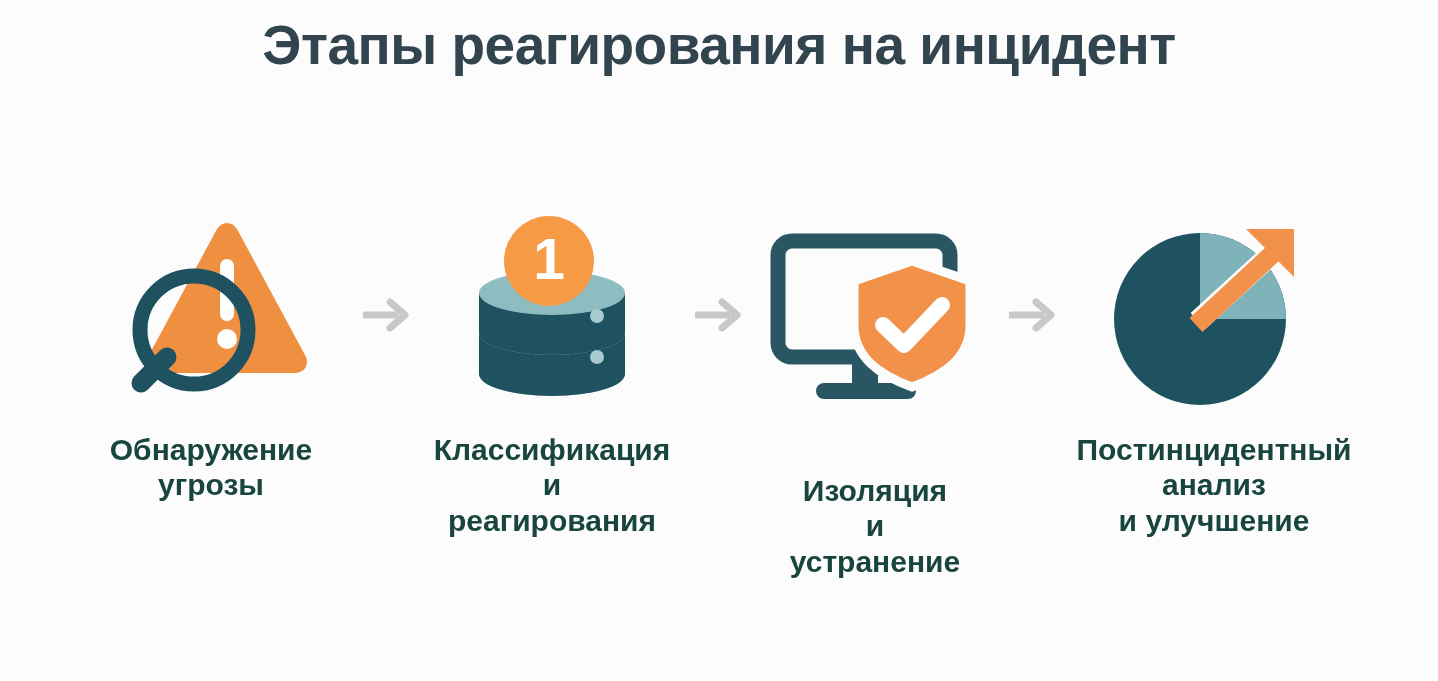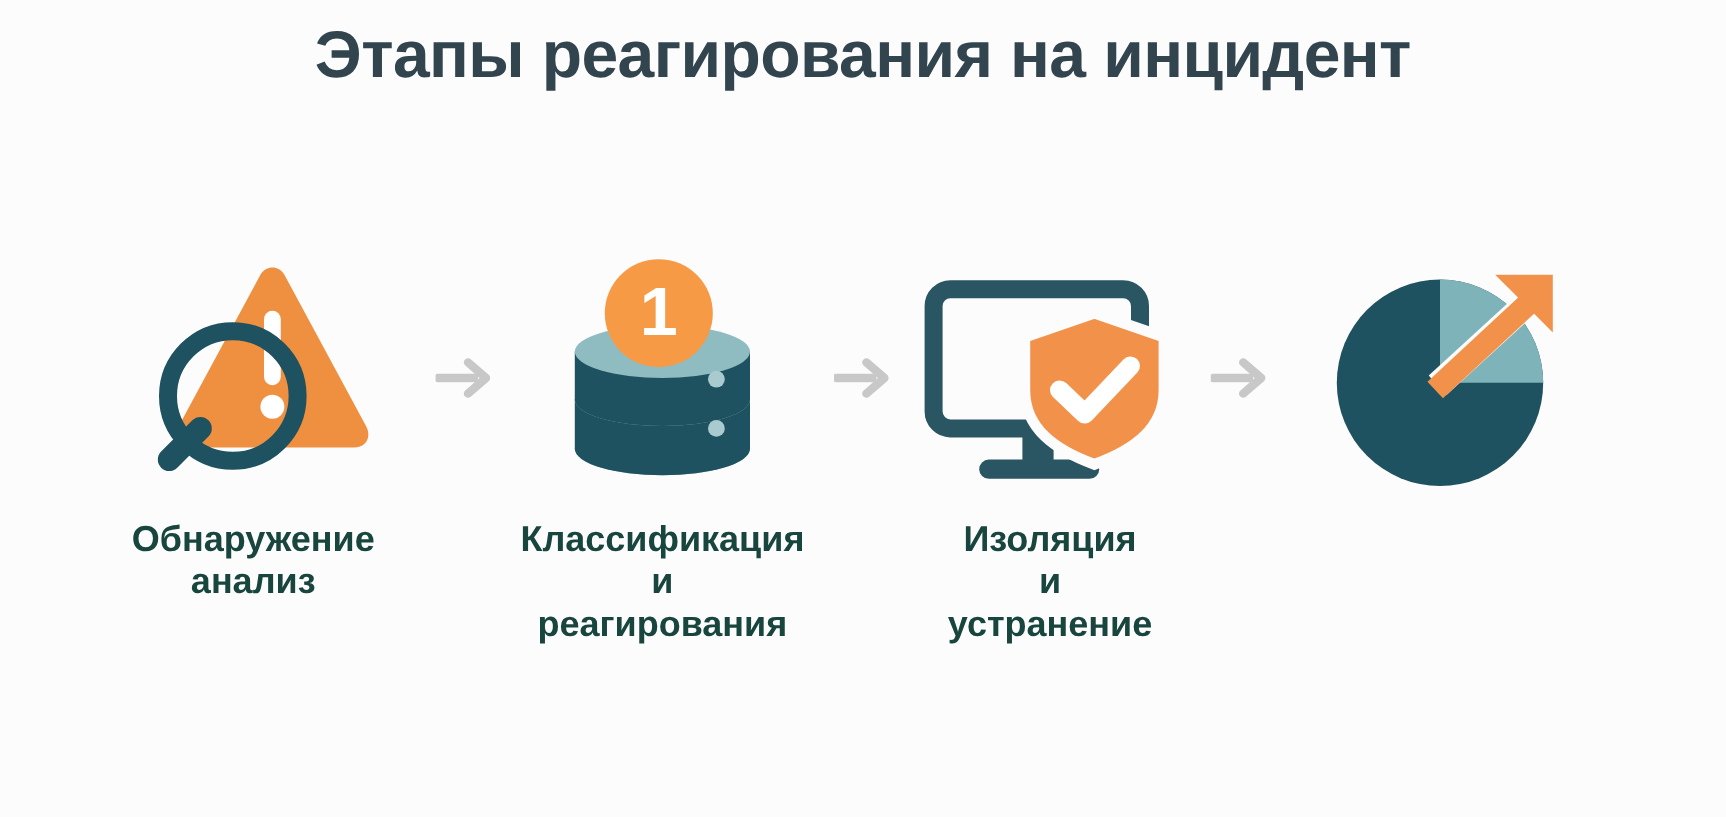--- a/index.html
+++ b/index.html
@@ -90,21 +90,21 @@
     display: flex;
     align-items: center;
     justify-content: center;
     flex: 0 0 auto;
   }
   .connector svg { display: block; }
 
   
   .stage-1 { width: 286px; margin-left: -6px; }
   .stage-2 { width: 268px; }
-  .stage-3 { width: 250px; }
+  .stage-3 { width: 250px; gap: 41px; }
   .stage-4 { width: 300px; }
 </style>
 </head>
 <body>
 
 <div class="infographic">
 
   <div class="title">Этапы реагирования на инцидент</div>
 
   <div class="flow">
@@ -119,21 +119,21 @@
             <circle cx="136" cy="124" r="10" fill="#ffffff"></circle>
           </g>
 
           <g>
             <line x1="50" y1="168" x2="76" y2="142" stroke="#1f5260" stroke-width="19" stroke-linecap="round"></line>
             <circle cx="103" cy="115" r="54" fill="none" stroke="#1f5260" stroke-width="15"></circle>
           </g>
         </svg>
       </div>
       <div class="stage-label">Обнаружение
-анализ</div>
+угрозы</div>
     </div>
 
     <div class="connector">
       <svg width="46" height="34" viewBox="0 0 46 34">
         <line x1="2" y1="17" x2="32" y2="17" stroke="#c8c8c8" stroke-width="7" stroke-linecap="round"></line>
         <polyline points="27,4 42,17 27,30" fill="none" stroke="#c8c8c8" stroke-width="7" stroke-linecap="round" stroke-linejoin="round"></polyline>
       </svg>
     </div>
 
     <div class="stage stage-2">
@@ -214,16 +214,19 @@
           </g>
 
           <line x1="104" y1="106" x2="196" y2="22" stroke="#fcfcfc" stroke-width="22" stroke-linecap="butt"></line>
 
           <g>
             <line x1="102" y1="110" x2="186" y2="32" stroke="#f2924a" stroke-width="19" stroke-linecap="butt"></line>
             <polygon points="200,14 200,62 152,14" fill="#f2924a"></polygon>
           </g>
         </svg>
       </div>
+      <div class="stage-label">Постинцидентный
+анализ
+и улучшение</div>
     </div>
 
   </div>
 </div>
 
 </body></html>

